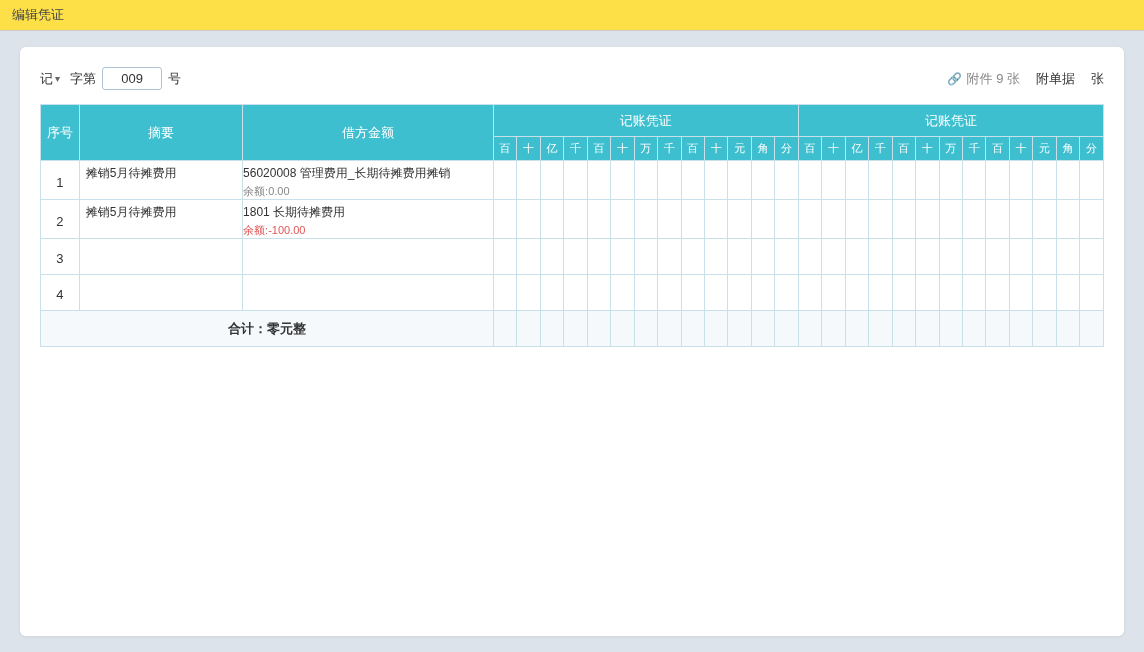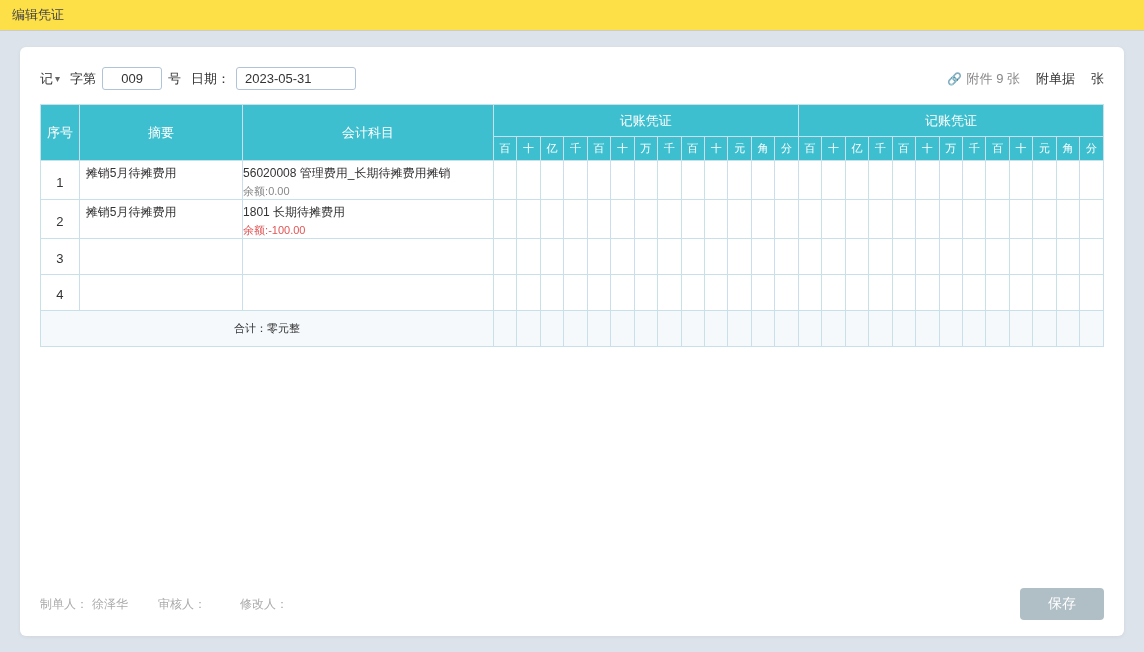--- a/index.html
+++ b/index.html
@@ -215,23 +215,23 @@
       border-right: 1px solid #c8e0ea;
       width: 24px;
     }
     .total-row td {
       height: 36px;
       background: #f5f9fc;
     }
     .total-cell {
       text-align: left;
       padding-left: 10px;
-      font-size: 11px;
-      color: #333;
-      font-weight: normal;
+      font-size: 13px;
+      color: #333;
+      font-weight: bold;
       margin-left: 28px;
     }
     .footer {
       display: flex;
       align-items: center;
       margin-top: 12px;
       gap: 30px;
       color: #aaa;
       font-size: 12px;
     }
@@ -274,24 +274,20 @@
           <span class="meta-dropdown">
             <span>记</span>
             <span class="dropdown-arrow">▾</span>
           </span>
         </div>
         <div class="meta-group">
           <span class="meta-label">字第</span>
           <input class="meta-input" value="009" style="">
           <span class="meta-label">号</span>
         </div>
-        <div class="meta-group">
-          <span class="meta-label">日期：</span>
-          <input class="date-input" value="2023-05-31" style="">
-        </div>
         <div class="meta-right">
           <span class="attach-link">
             <span class="attach-icon">🔗</span>
             <span>附件 9 张</span>
           </span>
           <span class="attach-btn">附单据</span>
           <span class="zhang-label">张</span>
         </div>
       </div>
 
@@ -327,21 +323,21 @@
               <col style="width:22px">
               <col style="width:22px">
               <col style="width:22px">
               <col style="width:22px">
               <col style="width:22px">
           </colgroup>
           <thead>
             <tr class="table-header-row-1">
               <th rowspan="2" class="th-seq">序号</th>
               <th rowspan="2" class="th-summary">摘要</th>
-              <th rowspan="2" class="th-account">会计科目</th>
+              <th rowspan="2" class="th-account">借方金额</th>
               <th colspan="13" class="th-debit merged-header">记账凭证</th>
               <th colspan="13" class="th-credit merged-header">记账凭证</th>
             </tr>
             <tr class="table-header-row-2">
               <th class="th-char">百</th>
               <th class="th-char">十</th>
               <th class="th-char">亿</th>
               <th class="th-char">千</th>
               <th class="th-char">百</th>
               <th class="th-char">十</th>
@@ -518,30 +514,15 @@
                 <td></td>
                 <td></td>
                 <td></td>
                 <td></td>
                 <td></td>
               </tr>
             </tbody>
         </table>
       </div>
 
-      <div class="footer">
-        <div class="footer-item">
-          <span>制单人：</span>
-          <span>徐泽华</span>
-        </div>
-        <div class="footer-item">
-          <span>审核人：</span>
-          <span></span>
-        </div>
-        <div class="footer-item">
-          <span>修改人：</span>
-          <span></span>
-        </div>
-        <button class="save-btn">保存</button>
-      </div>
     </div>
   </div>
 </div>
 
 </body></html>

